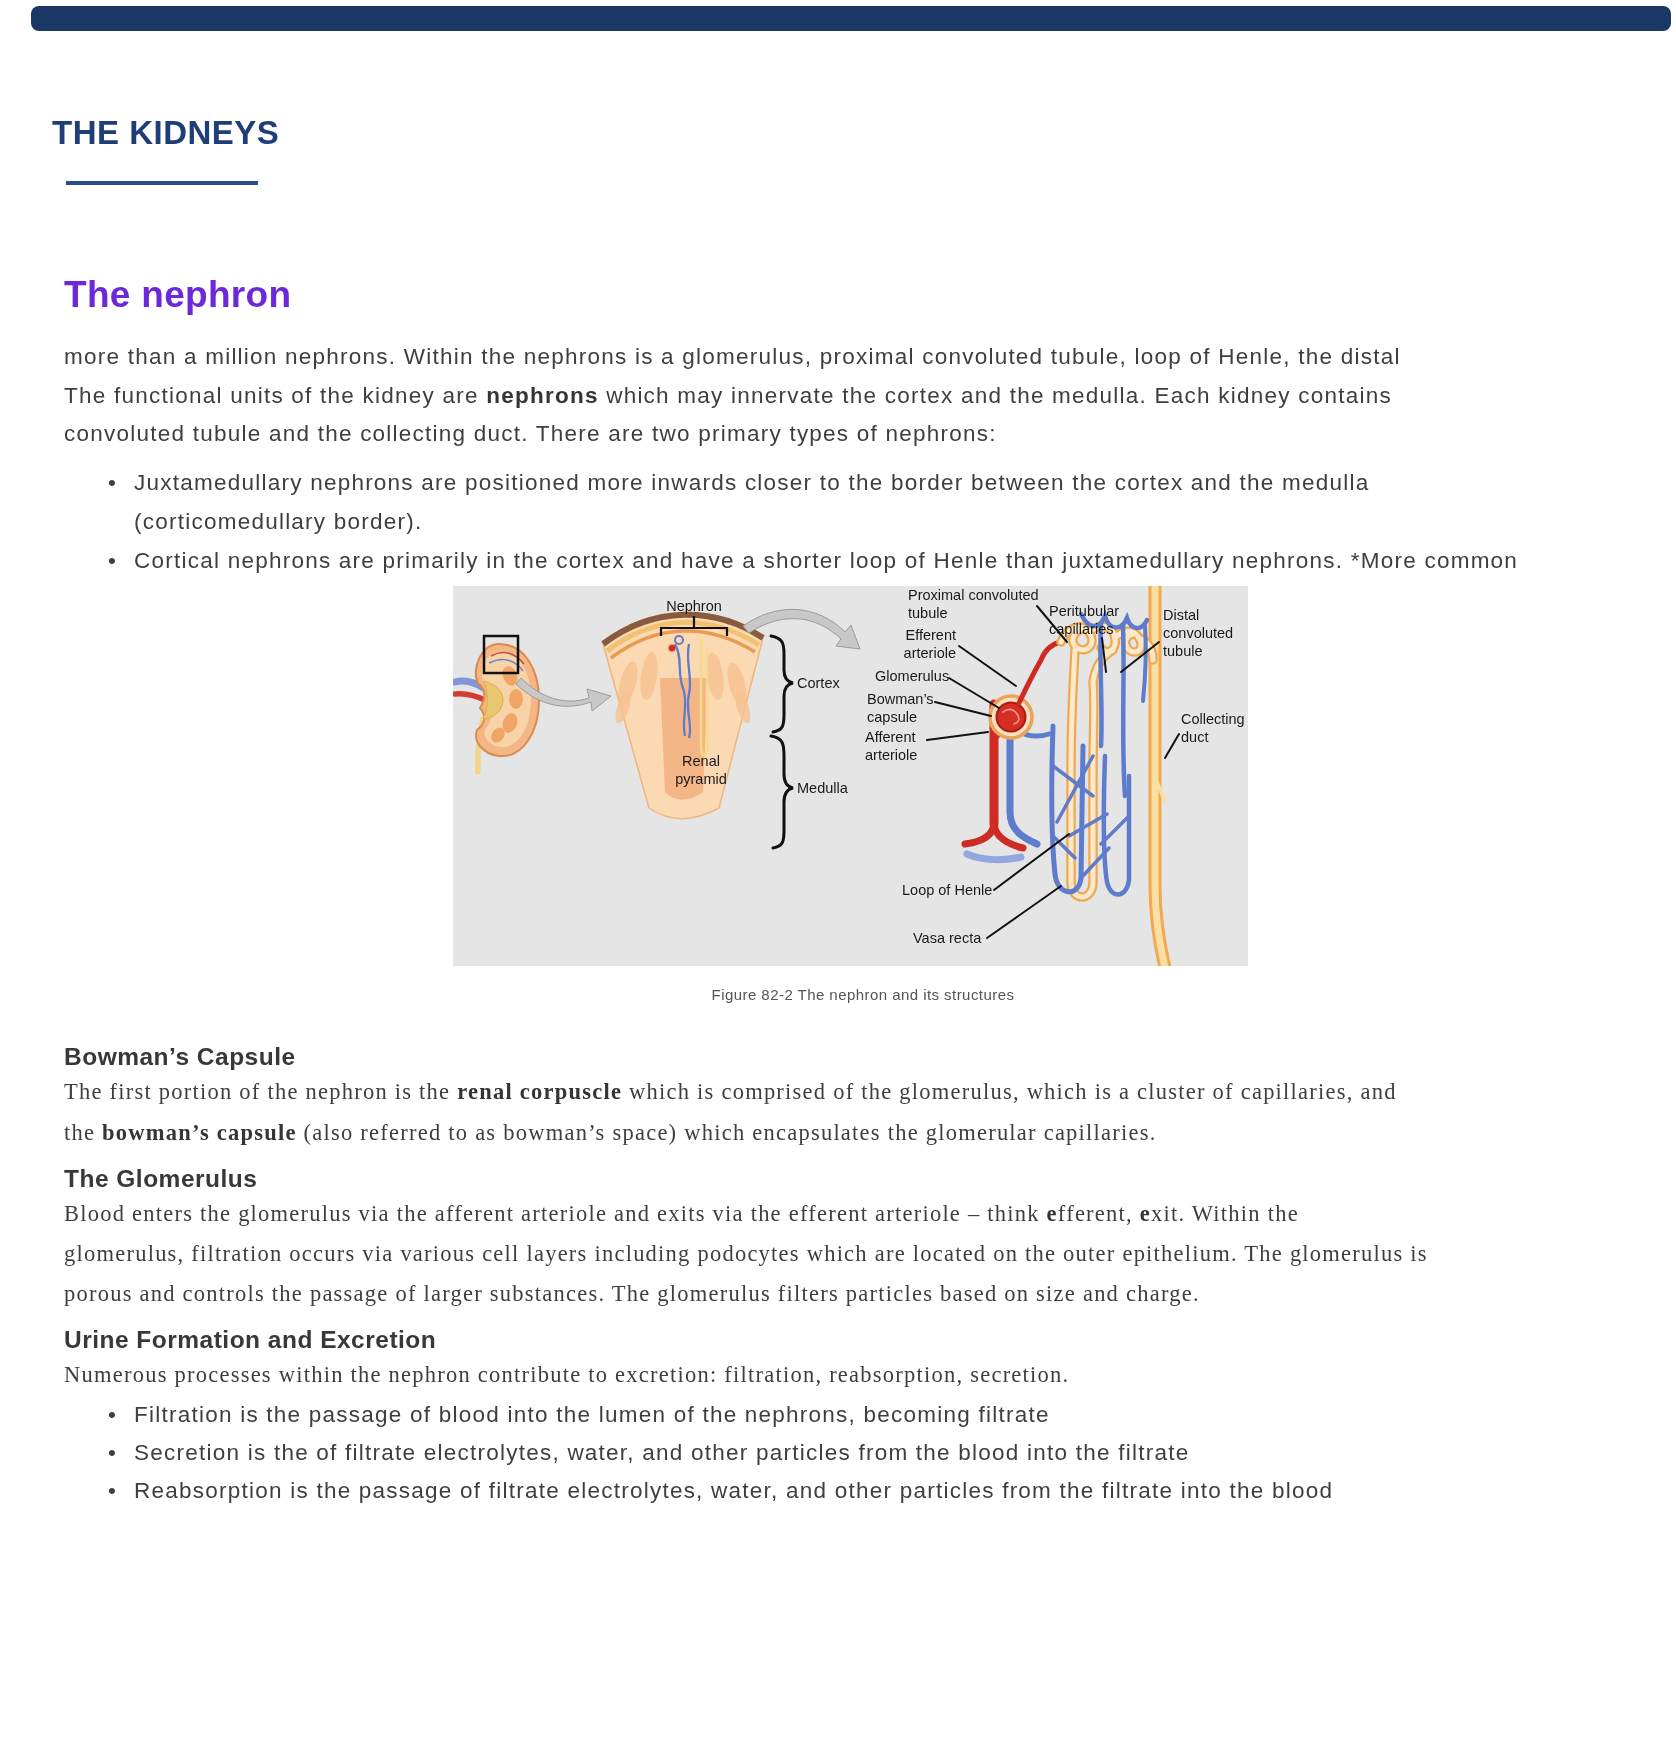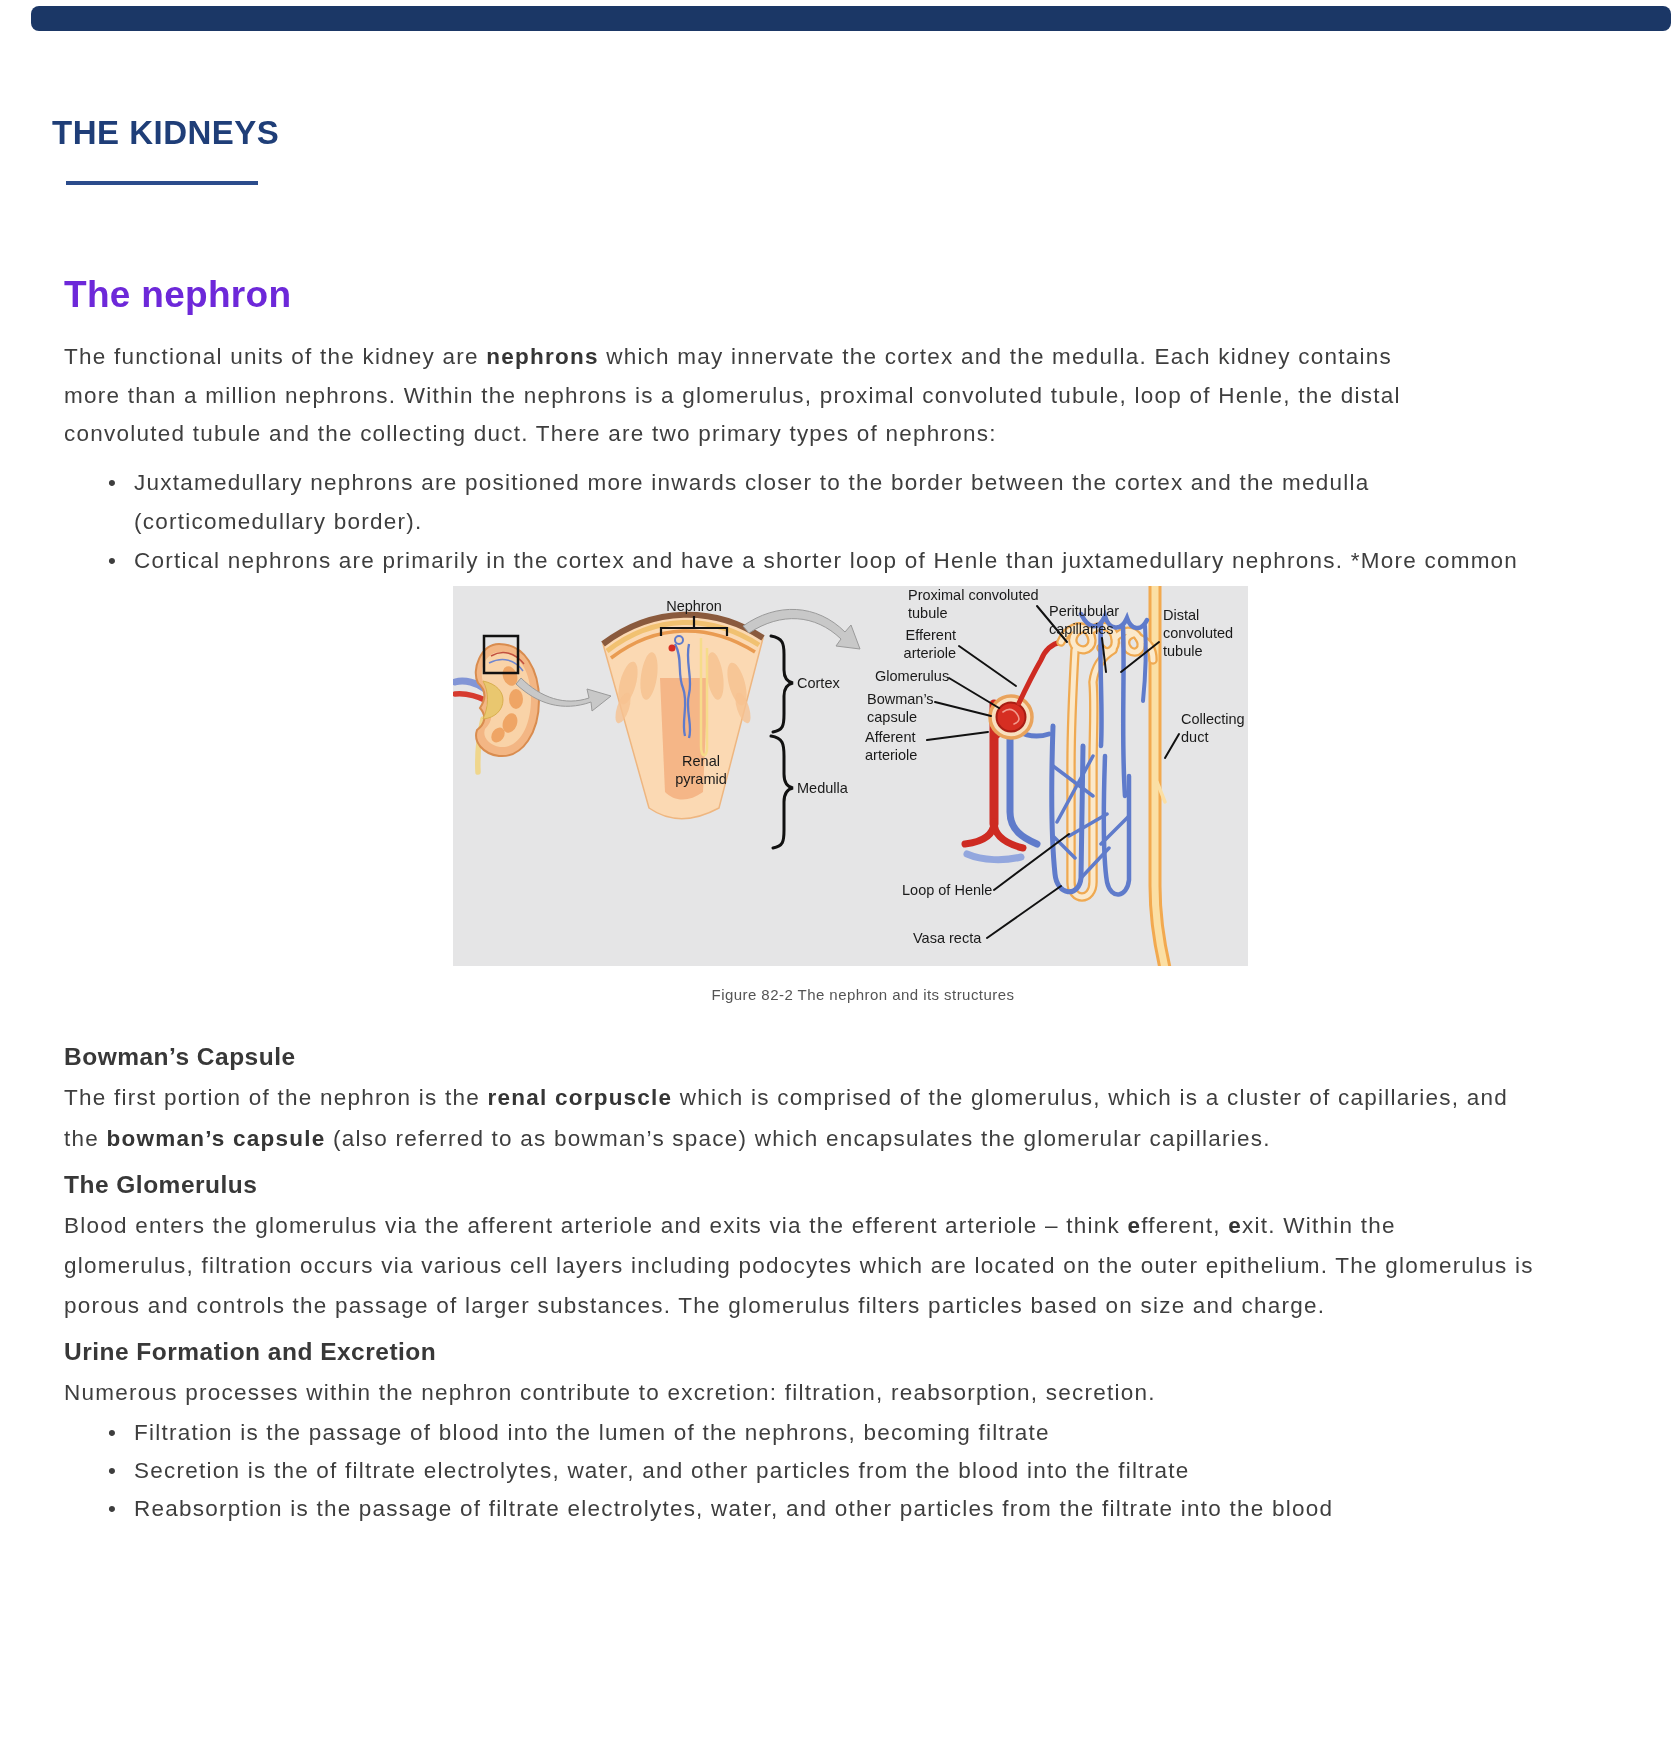--- a/index.html
+++ b/index.html
@@ -27,38 +27,38 @@
   .figure-box svg { display:block; }
   .fig-label { font-family:"Liberation Sans", sans-serif; font-size:14.5px; fill:#1a1a1a; }
   .leader { stroke:#111111; stroke-width:2; fill:none; }
   .brace { stroke:#111111; stroke-width:3; fill:none; stroke-linecap:round; }
 
   .caption { left:433px; top:986px; width:860px; text-align:center;
              font-size:15px; color:#545454; letter-spacing:0.03em; }
 
   .lower { left:64px; top:1042px; width:1590px; }
   .h3 { font-size:24.5px; font-weight:700; color:#383838; line-height:30px; letter-spacing:0.02em; }
-  .sec-lines { margin-top:6px; line-height:40.5px; }
+  .sec-lines { line-height:40.5px;font-family:Liberation Serif, serif; }
   .sec-lines.tight { line-height:40px; }
   .h3.mt { margin-top:11px; }
   .bullets-bottom { margin-top:1px; line-height:38px; }
 </style>
 </head>
 <body>
 
 <div class="abs topbar" style="background: rgb(27, 55, 102);"></div>
 
 <div class="abs doc-title" style="color: rgb(31, 62, 120);">THE KIDNEYS</div>
 <div class="abs title-rule" style="background: rgb(43, 76, 140);"></div>
 
 <div class="abs h2" style="color: #6d28d9;">The nephron</div>
 
 <div class="abs intro body-text">
+  <div><span>more than a million nephrons. Within the nephrons is a glomerulus, proximal convoluted tubule, loop of Henle, the distal</span></div>
   <div><span>The functional units of the kidney are </span><span class="b">nephrons</span><span> which may innervate the cortex and the medulla. Each kidney contains</span></div>
-  <div><span>more than a million nephrons. Within the nephrons is a glomerulus, proximal convoluted tubule, loop of Henle, the distal</span></div>
   <div><span>convoluted tubule and the collecting duct. There are two primary types of nephrons:</span></div>
 </div>
 
 <div class="abs bullets-top body-text">
   <div class="bullet-row">Juxtamedullary nephrons are positioned more inwards closer to the border between the cortex and the medulla</div>
   <div class="bullet-cont">(corticomedullary border).</div>
   <div class="bullet-row">Cortical nephrons are primarily in the cortex and have a shorter loop of Henle than juxtamedullary nephrons. *More common</div>
 </div>
 
 <div class="abs figure-box">

